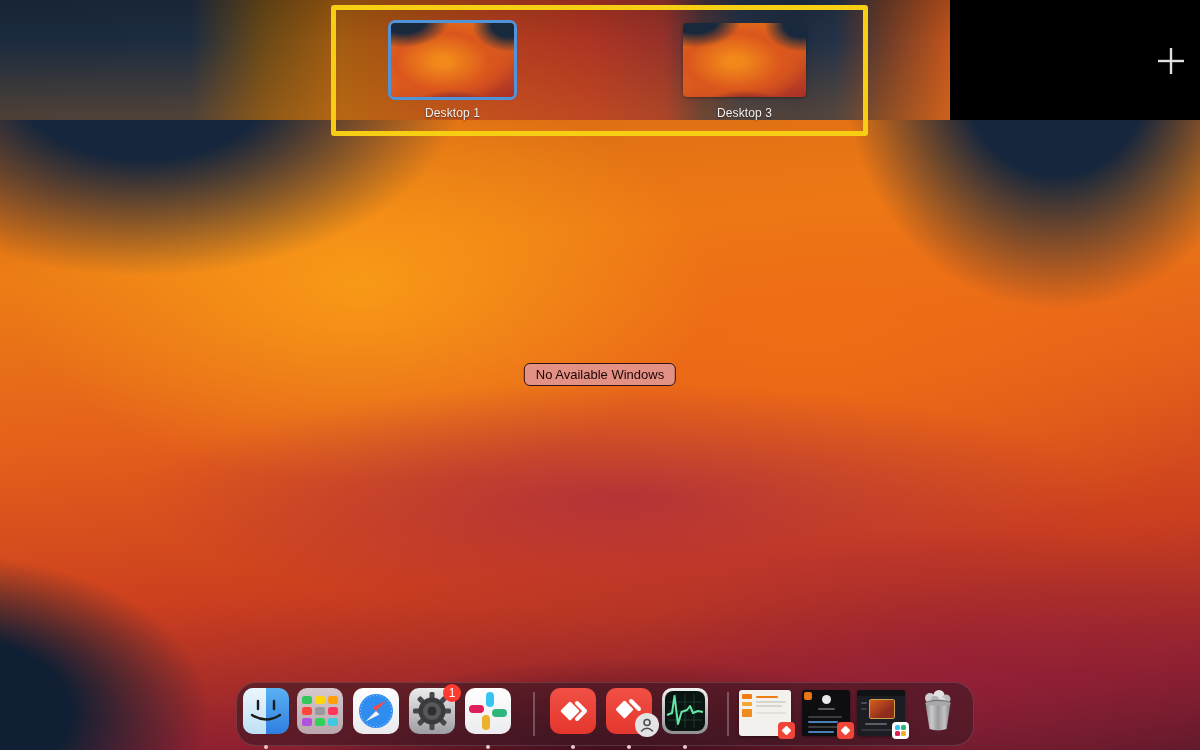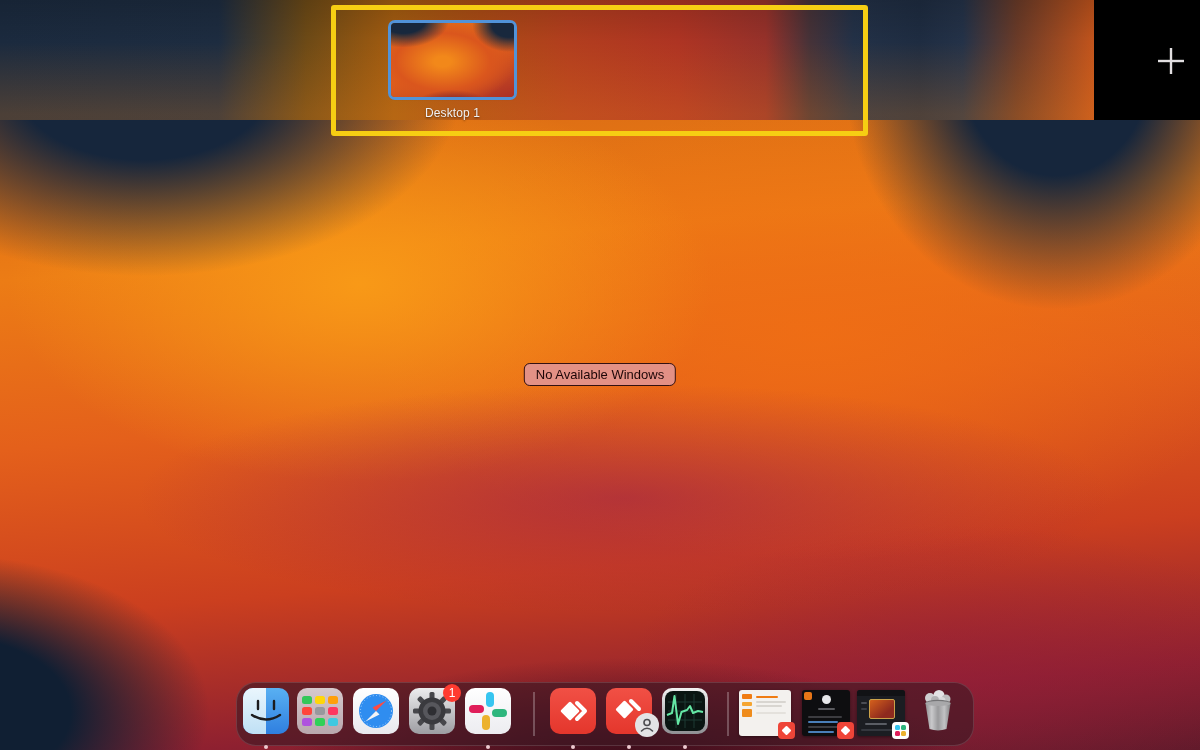--- a/index.html
+++ b/index.html
@@ -17,21 +17,21 @@
       radial-gradient(46% 30% at 52% 104%, rgba(62,14,28,0.95) 12%, rgba(62,14,28,0) 62%),
       radial-gradient(58% 26% at 52% 60%, rgba(158,34,72,0.62) 0%, rgba(158,34,72,0) 70%),
       radial-gradient(40% 34% at 80% 88%, rgba(150,30,60,0.5), rgba(150,30,60,0) 70%),
       radial-gradient(42% 45% at 30% 26%, rgba(249,155,23,0.95), rgba(249,155,23,0) 70%),
       radial-gradient(52% 50% at 68% 34%, rgba(240,110,20,0.85), rgba(240,110,20,0) 72%),
       linear-gradient(175deg, #d96a14 0%, #ec7c15 22%, #e4601b 45%, #cb3f1f 68%, #8e2030 88%, #5e1a2a 100%);
   }
 
   
   .spaces-bar {
-    position:absolute; left:0; top:0; width:1094px; height:120px;
+    position:absolute; left:0; top:0; width:950px; height:120px;
     background:linear-gradient(90deg,
       #1b2a3e 0%, #1d2c40 20%, #6d4a16 28%, #a35c10 36%, #ab4b15 44%,
       #b23e1e 52%, #ae3423 62%, #96312a 70%, #463238 74%, #233147 78%,
       #1e2c41 84%, #243248 88%, #6b3b28 93%, #c2541c 100%);
   }
   .spaces-bar::after {
     content:""; position:absolute; inset:0;
     background:linear-gradient(180deg, rgba(0,0,0,0.15), rgba(0,0,0,0) 35%, rgba(250,140,30,0.22) 95%);
     pointer-events:none;
   }
@@ -138,20 +138,24 @@
   <div class="wallpaper"></div>
 
   <div class="spaces-bar">
 
     <div class="space" style="left:391px">
       <div class="space-thumb selected"></div>
       <div class="space-label">Desktop 1</div>
     </div>
 
 
+    <div class="space" style="left:683px">
+      <div class="space-thumb"></div>
+      <div class="space-label">Desktop 3</div>
+    </div>
 
     <svg class="add-space" viewBox="0 0 28 28">
       <line x1="14" y1="1" x2="14" y2="27" stroke="#e2dfe1" stroke-width="2.4"></line>
       <line x1="1" y1="14" x2="27" y2="14" stroke="#e2dfe1" stroke-width="2.4"></line>
     </svg>
   </div>
 
   <div class="annotation-box"></div>
 
   <div class="no-windows-pill">No Available Windows</div>

